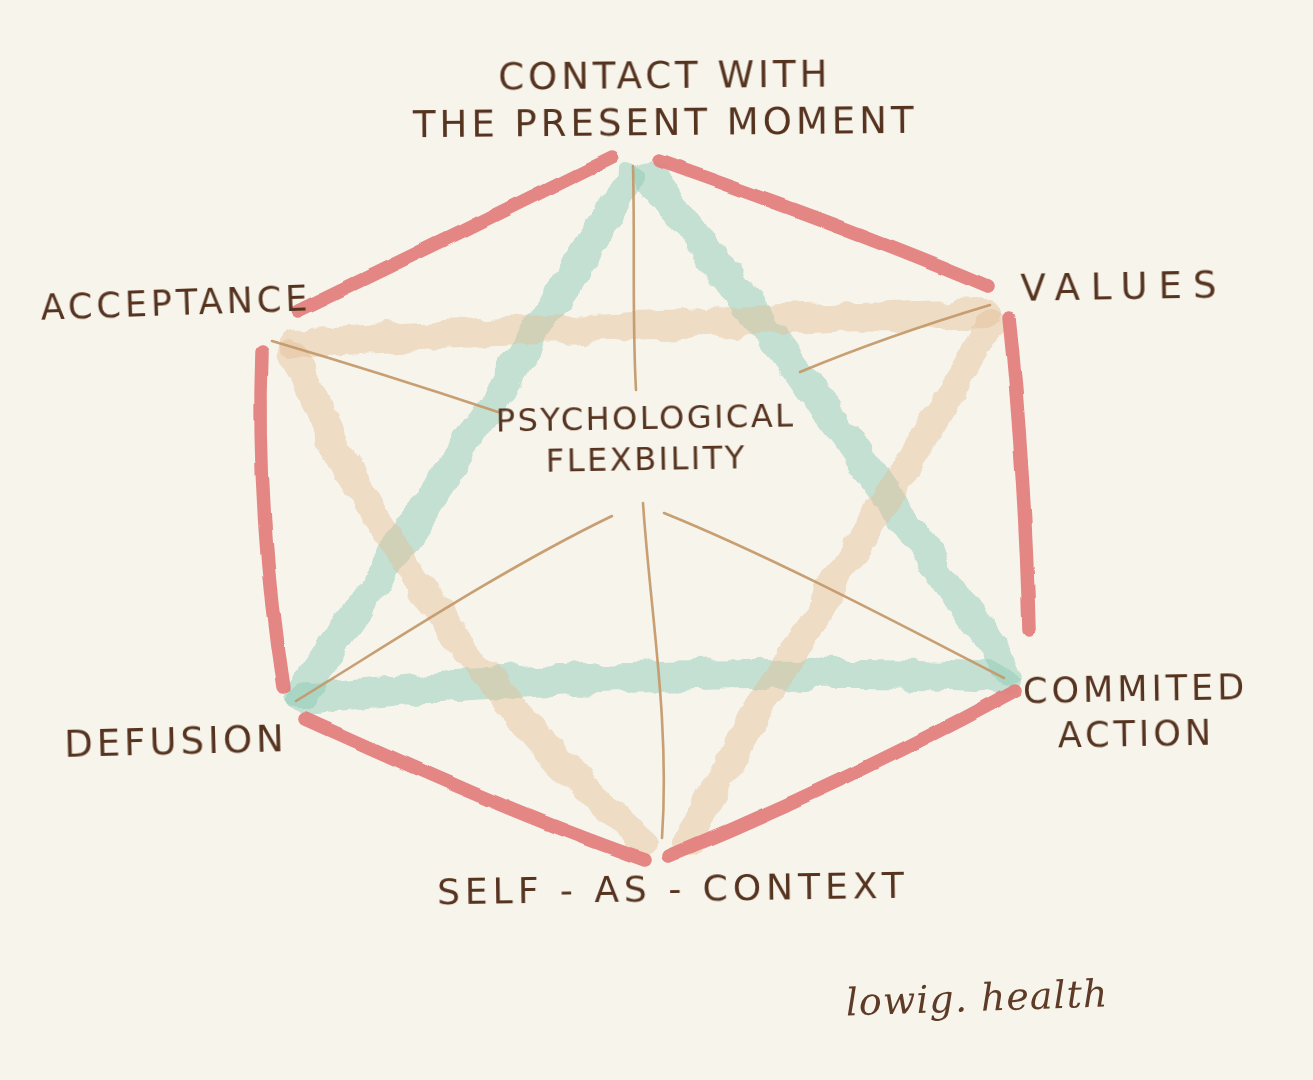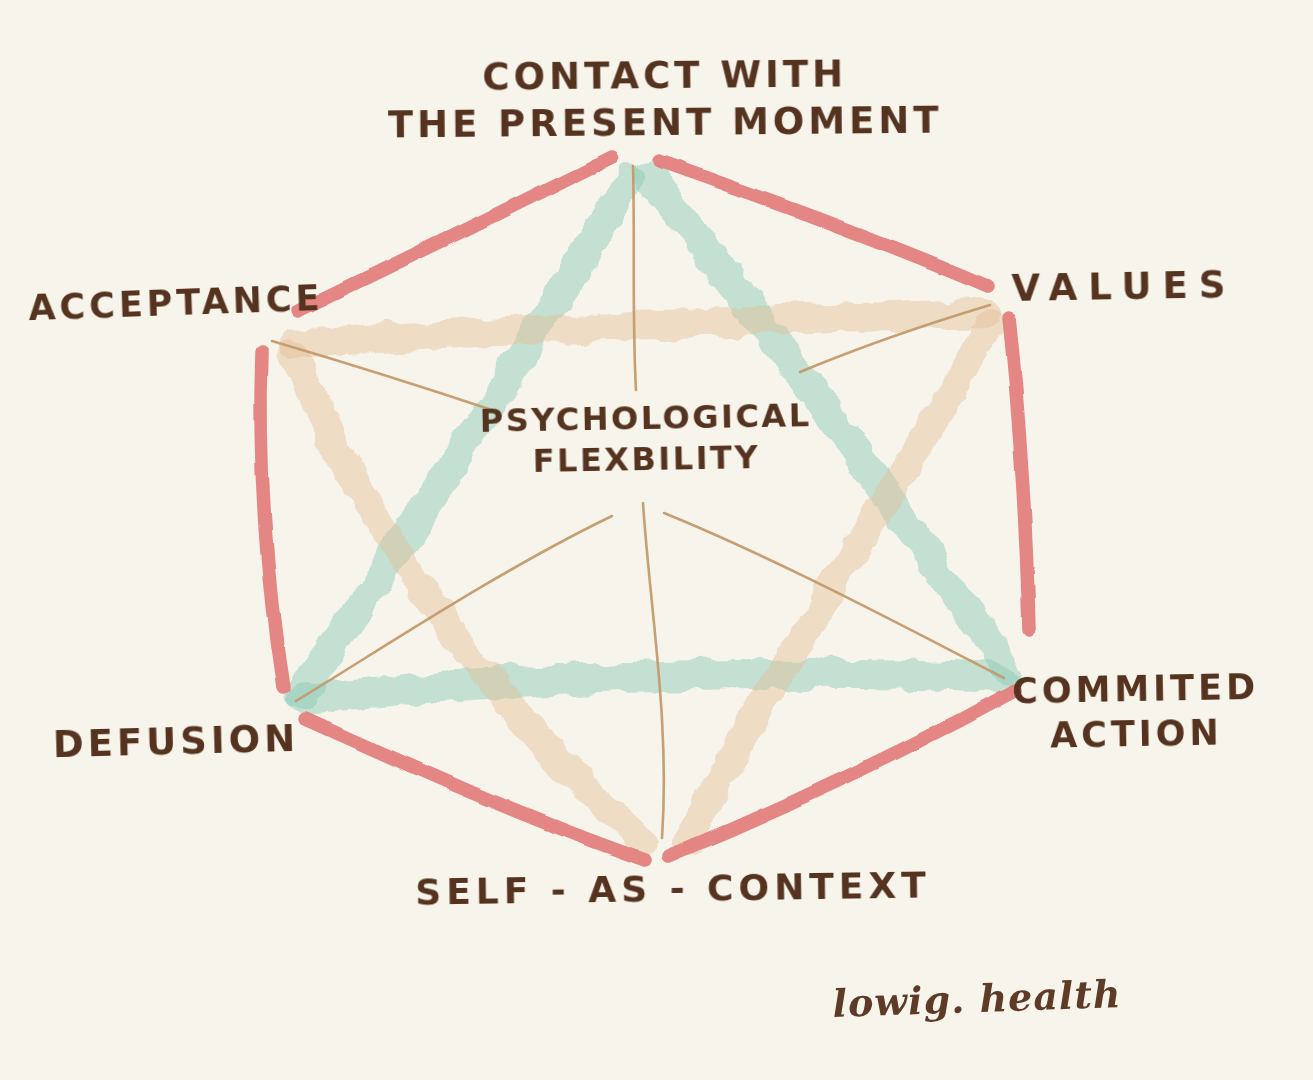--- a/index.html
+++ b/index.html
@@ -1,21 +1,21 @@
 <!DOCTYPE html>
 <html style="--background: #f7f4ec; --hexagon: #e3807d; --triangle_teal: #8fcbb8; --triangle_tan: #e2bf97; --spokes: #c49a6c; --ink: #55331f; --signature: #5e3b26;"><head>
 <meta charset="utf-8">
 <style>
   html,body{margin:0;padding:0;}
   body{
     width:1313px;height:1080px;overflow:hidden;
     background:var(--background,#f7f4ec);
     font-family:"DejaVu Sans",sans-serif;
   }
-  #canvas{position:relative;width:1313px;height:915px;background:var(--background,#f7f4ec);font-weight:bold;}
+  #canvas{position:relative;width:1313px;height:915px;background:var(--background,#f7f4ec);}
   #hexaflex-svg{position:absolute;left:0;top:0;}
 
   .teal-stroke{fill:none;stroke:var(--triangle_teal,#8fcbb8);stroke-width:30;stroke-linecap:round;opacity:.5;}
   .tan-stroke{fill:none;stroke:var(--triangle_tan,#e2bf97);stroke-width:28;stroke-linecap:round;opacity:.45;}
   .spoke-stroke{fill:none;stroke:var(--spokes,#c49a6c);stroke-width:2.6;stroke-linecap:round;opacity:.95;}
   .pink-stroke{fill:none;stroke:var(--hexagon,#e3807d);stroke-width:13.5;stroke-linecap:round;opacity:.95;}
 
   .node-label{
     position:absolute;transform:translateX(-50%);
     color:var(--ink,#55331f);

